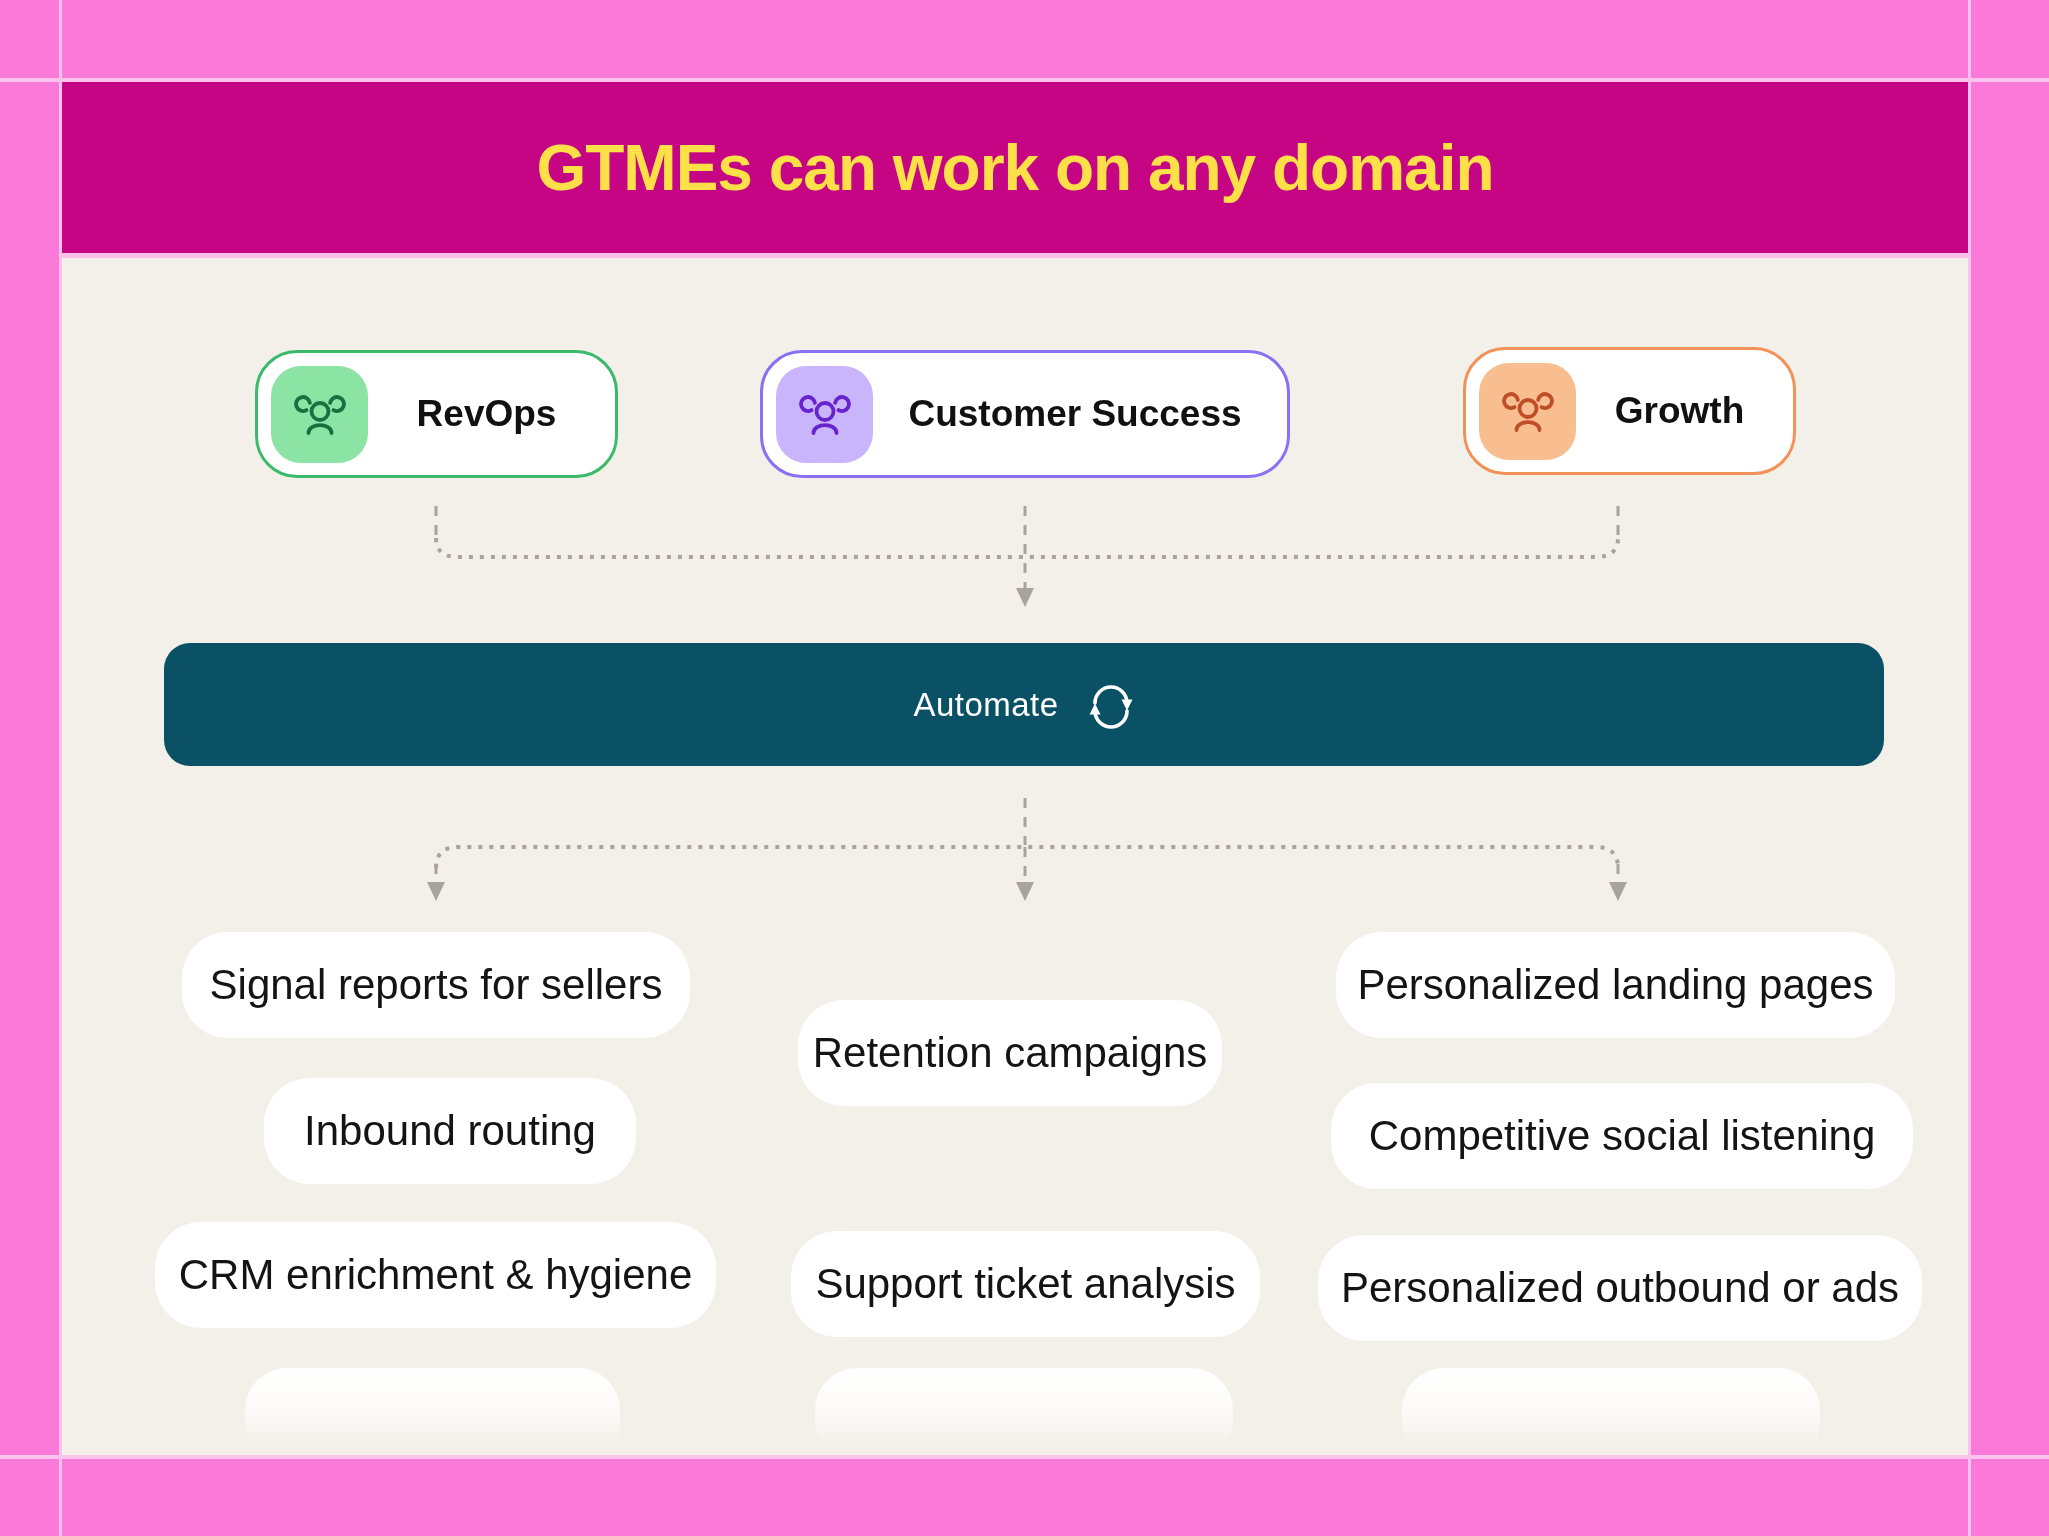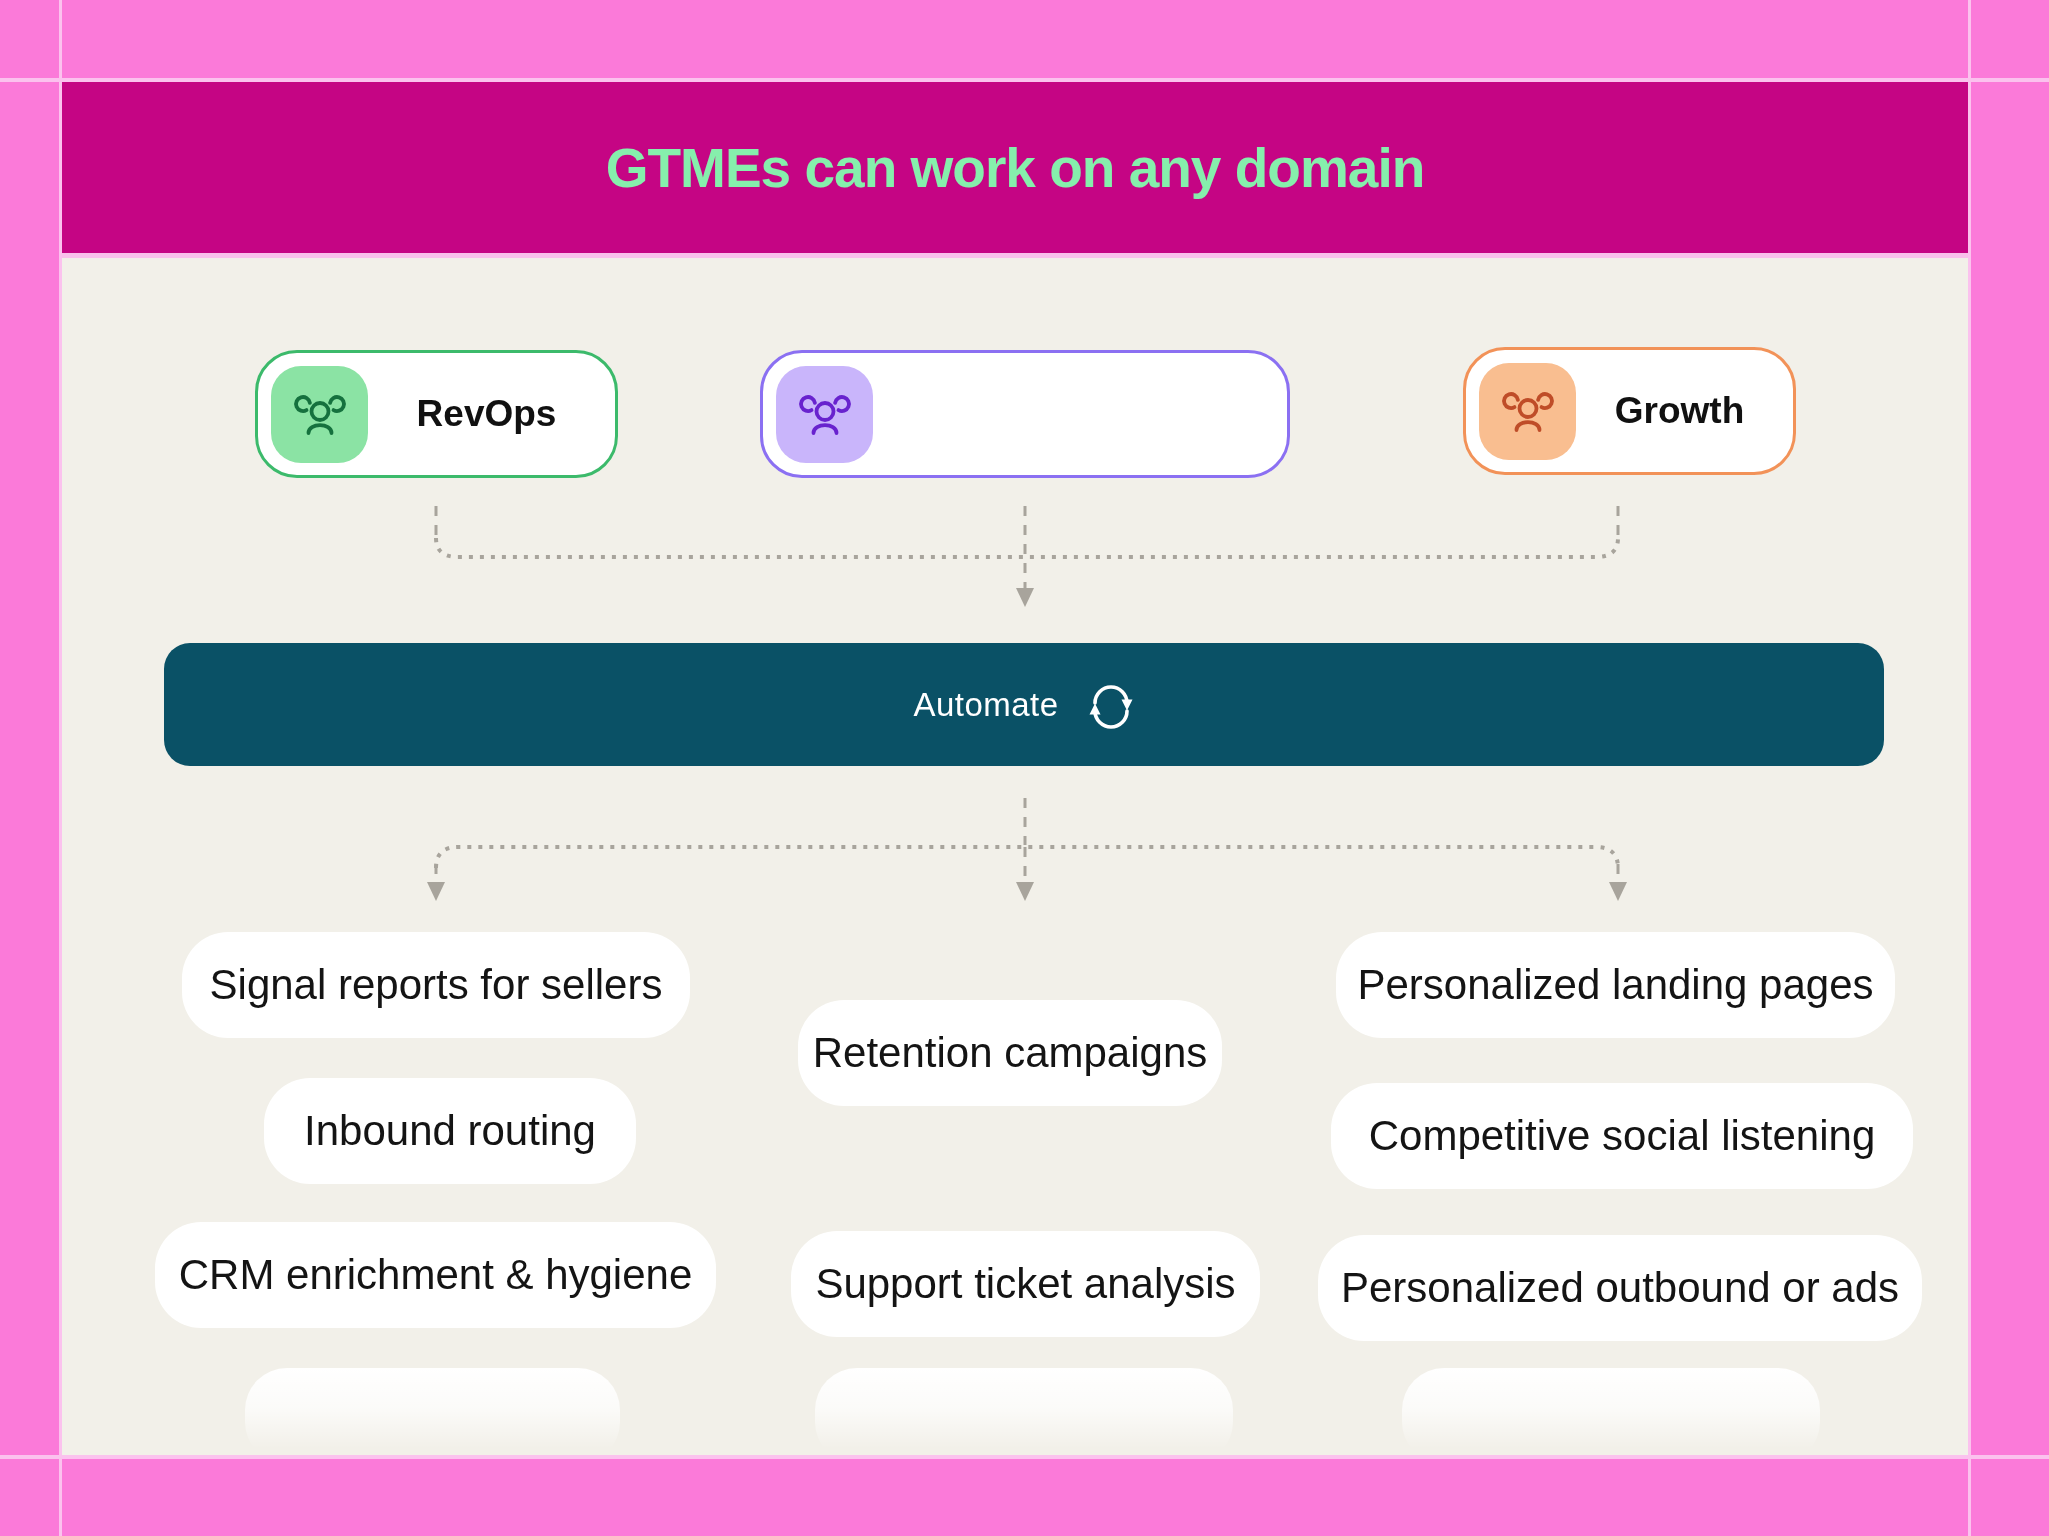--- a/index.html
+++ b/index.html
@@ -8,21 +8,21 @@
 
   
   .grid-line{position:absolute;background:#fbc2ee;z-index:1;}
   .grid-line.v{top:0;width:3px;height:1536px;}
   .grid-line.h{left:0;height:4px;width:2049px;}
 
   
   .header{position:absolute;left:62px;top:82px;width:1906px;height:171px;
     background:#c50584;border-bottom:5px solid #f9c0eb;z-index:2;
     display:flex;align-items:center;justify-content:center;}
-  .header h1{margin:0;color:#86efac;font-size:55px;font-weight:700;letter-spacing:-1px;}
+  .header h1{margin:0;color:#fde047;font-size:64px;font-weight:700;letter-spacing:-1px;}
 
   
   .content-bg{position:absolute;left:62px;top:258px;width:1906px;height:1197px;background:#f2f0e9;z-index:2;}
 
   
   .domain-pill{position:absolute;height:128px;background:#ffffff;border:3px solid #999;
     border-radius:42px;display:flex;align-items:center;box-sizing:border-box;
     padding:0;z-index:4;}
   .icon-box{width:97px;height:97px;border-radius:30px;margin-left:13px;flex:0 0 auto;
     display:flex;align-items:center;justify-content:center;}
@@ -104,20 +104,21 @@
     </span>
     <span class="domain-label">RevOps</span>
   </div>
 
   <div class="domain-pill" style="left: 760px; top: 350px; width: 530px; border-color: rgb(139, 112, 242);">
     <span class="icon-box" style="background: rgb(201, 181, 251); color: rgb(104, 34, 206);">
       <svg viewBox="0 0 60 48">
           <use href="#users-glyph"></use>
         </svg>
     </span>
+    <span class="domain-label">Customer Success</span>
   </div>
 
   <div class="domain-pill" style="left: 1434px; top: 347px; width: 333px; border-color: rgb(242, 146, 88); margin-left: 29px;">
     <span class="icon-box" style="background: rgb(249, 190, 144); color: rgb(191, 77, 40);">
       <svg viewBox="0 0 60 48">
           <use href="#users-glyph"></use>
         </svg>
     </span>
     <span class="domain-label">Growth</span>
   </div>

